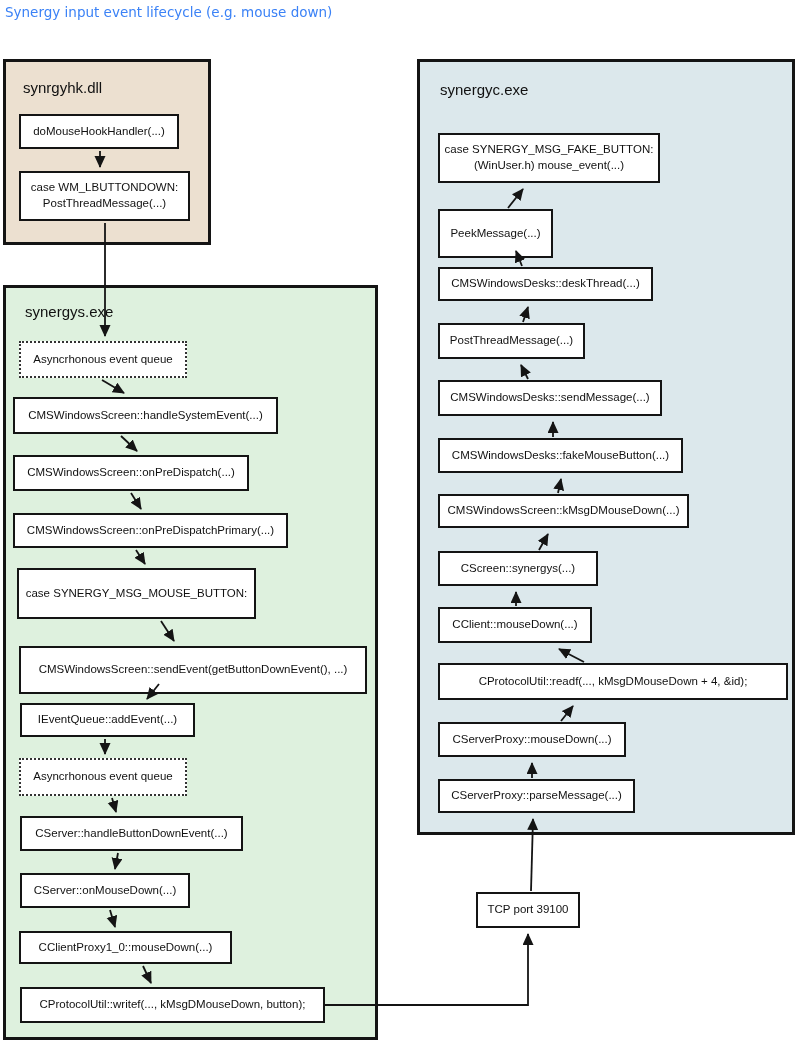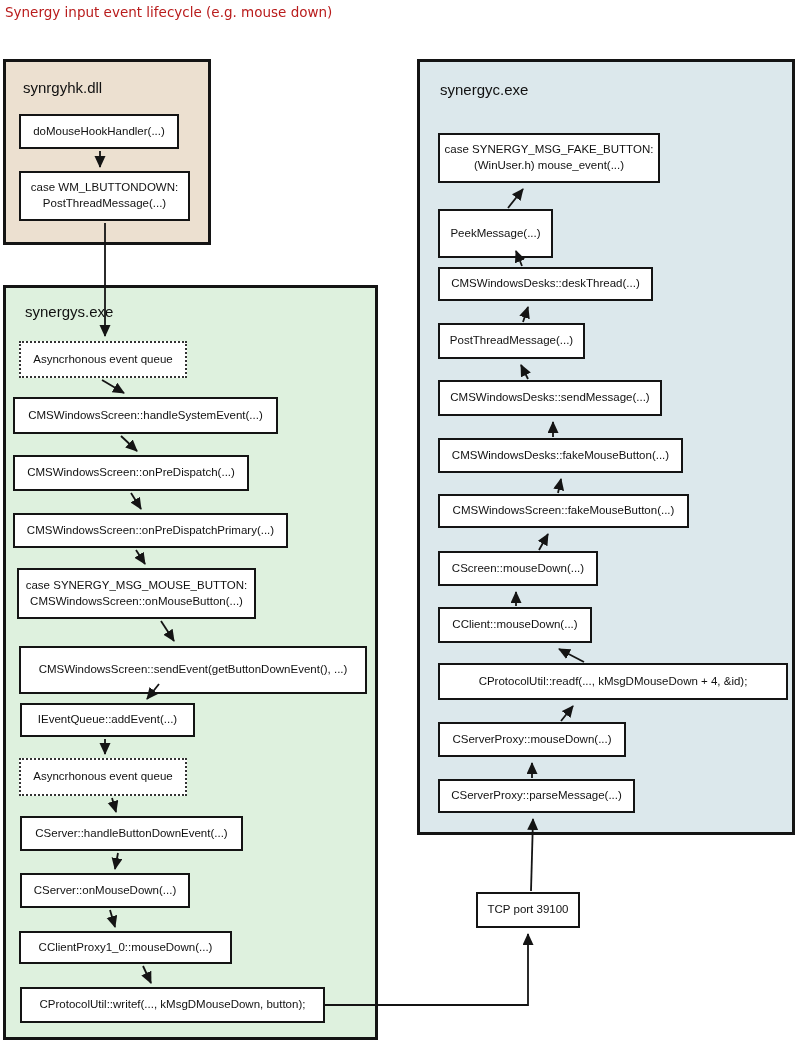--- a/index.html
+++ b/index.html
@@ -6,21 +6,21 @@
     --page_bg:#ffffff; --hook_bg:#ece0d0; --server_bg:#def1de;
     --client_bg:#dce8ec; --border:#141414; --line:#141414; --box_bg:#ffffff;
   }
   html,body{margin:0;padding:0;background:var(--page_bg);}
   .stage{
     position:relative;width:800px;height:1046px;overflow:hidden;
     font-family:"Liberation Sans",sans-serif;color:#111;background:var(--page_bg);
   }
   .title{
     position:absolute;left:5px;top:4px;font-family:"DejaVu Sans",sans-serif;
-    font-size:13.5px;color:#b91c1c;white-space:nowrap;
+    font-size:13.5px;color:#3b82f6;white-space:nowrap;
   }
   .container{position:absolute;border:3px solid var(--border);box-sizing:border-box;}
   .container-hook{left:3px;top:59px;width:208px;height:186px;background:var(--hook_bg);}
   .container-server{left:3px;top:285px;width:375px;height:755px;background:var(--server_bg);}
   .container-client{left:417px;top:59px;width:378px;height:776px;background:var(--client_bg);}
   .container-label{position:absolute;font-size:15px;color:#111;white-space:nowrap;}
   .box{
     position:absolute;background:var(--box_bg);border:2px solid var(--border);
     box-sizing:border-box;display:flex;flex-direction:column;align-items:center;
     justify-content:center;text-align:right;font-size:11.5px;line-height:1.38;
@@ -63,21 +63,20 @@
     <span>CMSWindowsScreen::handleSystemEvent(...)</span>
   </div>
   <div class="box" style="left:13px;top:455px;width:236px;height:36px">
     <span>CMSWindowsScreen::onPreDispatch(...)</span>
   </div>
   <div class="box" style="left:13px;top:513px;width:275px;height:35px">
     <span>CMSWindowsScreen::onPreDispatchPrimary(...)</span>
   </div>
   <div class="box" style="left:17px;top:568px;width:239px;height:51px">
     <span>case SYNERGY_MSG_MOUSE_BUTTON:</span>
-    <span>CMSWindowsScreen::onMouseButton(...)</span>
   </div>
   <div class="box" style="left:19px;top:646px;width:348px;height:48px">
     <span>CMSWindowsScreen::sendEvent(getButtonDownEvent(), ...)</span>
   </div>
   <div class="box" style="left:20px;top:703px;width:175px;height:34px">
     <span>IEventQueue::addEvent(...)</span>
   </div>
   <div class="box dotted" style="left:19px;top:758px;width:168px;height:38px">
     <span>Asyncrhonous event queue</span>
   </div>
@@ -107,24 +106,24 @@
   <div class="box" style="left:438px;top:323px;width:147px;height:36px">
     <span>PostThreadMessage(...)</span>
   </div>
   <div class="box" style="left:438px;top:380px;width:224px;height:36px">
     <span>CMSWindowsDesks::sendMessage(...)</span>
   </div>
   <div class="box" style="left:438px;top:438px;width:245px;height:35px">
     <span>CMSWindowsDesks::fakeMouseButton(...)</span>
   </div>
   <div class="box" style="left:438px;top:494px;width:251px;height:34px">
-    <span>CMSWindowsScreen::fakeMouseButton(...)</span>
+    <span>CMSWindowsScreen::kMsgDMouseDown(...)</span>
   </div>
   <div class="box" style="left:438px;top:551px;width:160px;height:35px">
-    <span>CScreen::mouseDown(...)</span>
+    <span>CScreen::synergys(...)</span>
   </div>
   <div class="box" style="left:438px;top:607px;width:154px;height:36px">
     <span>CClient::mouseDown(...)</span>
   </div>
   <div class="box" style="left:438px;top:663px;width:350px;height:37px">
     <span>CProtocolUtil::readf(..., kMsgDMouseDown + 4, &amp;id);</span>
   </div>
   <div class="box" style="left:438px;top:722px;width:188px;height:35px">
     <span>CServerProxy::mouseDown(...)</span>
   </div>

